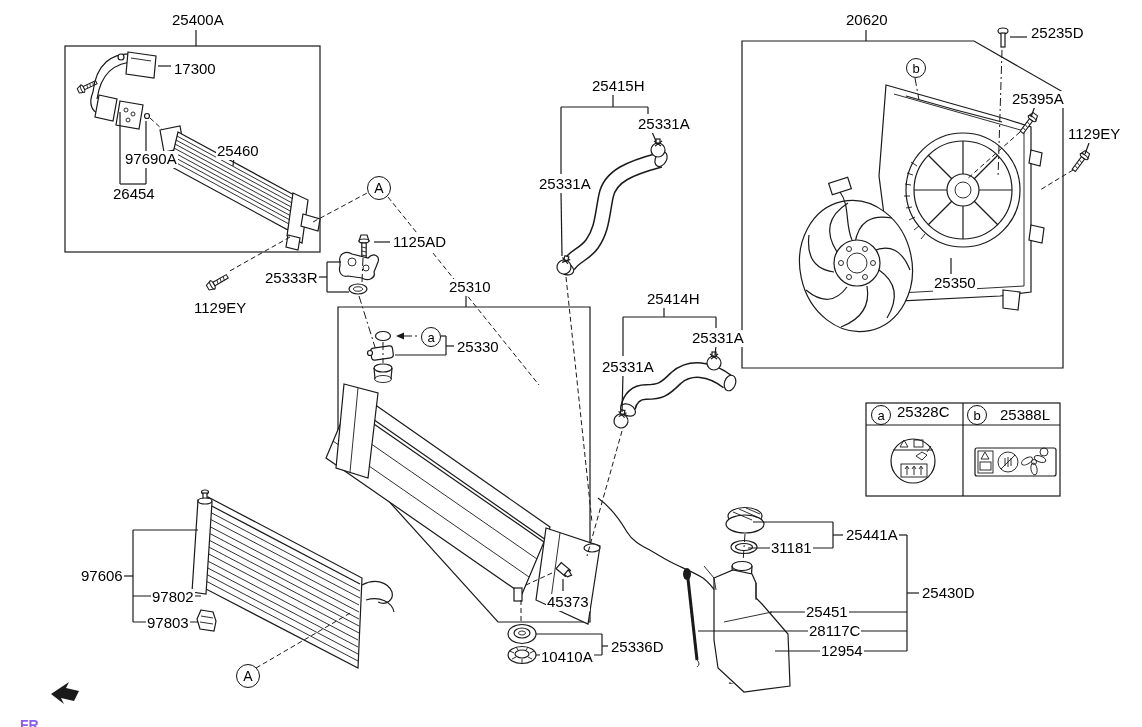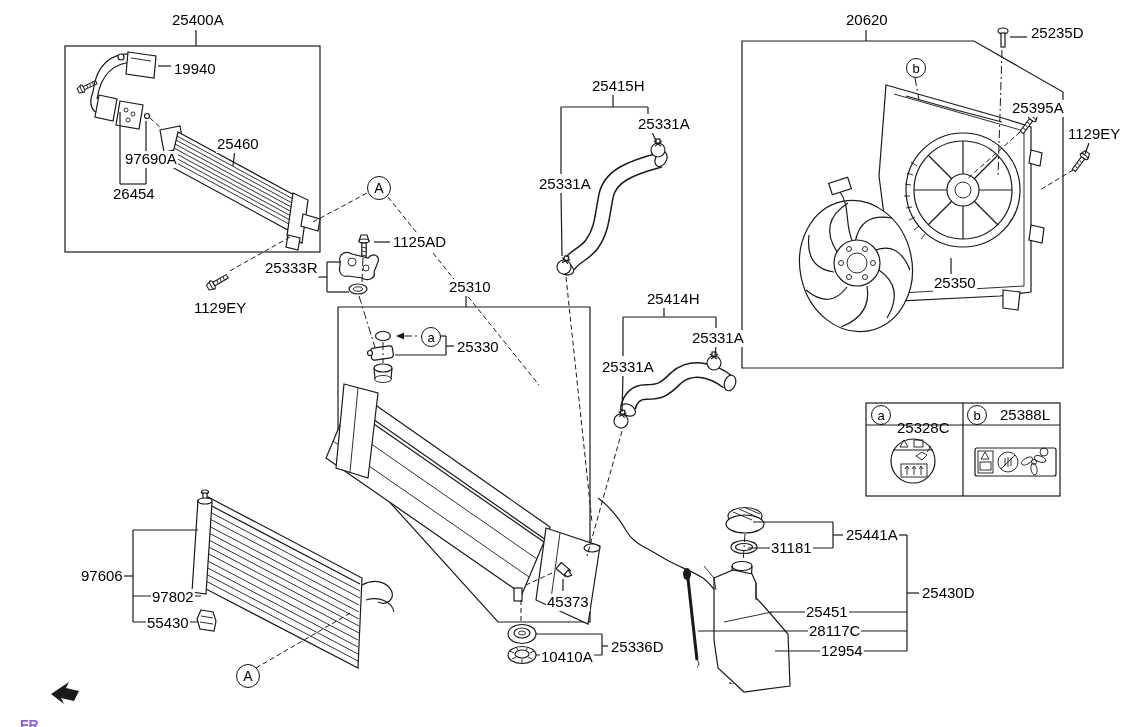--- a/index.html
+++ b/index.html
@@ -376,58 +376,58 @@
     <line class="ln" x1="133" y1="530" x2="198" y2="530"></line>
     <line class="ln" x1="133" y1="596" x2="201" y2="596"></line>
     <line class="ln" x1="133" y1="622" x2="198" y2="622"></line>
     <line class="dash" x1="256" y1="668" x2="352" y2="612"></line>
   </g>
 
   <polygon class="blk" points="51,694 69,682 66,688 79,691 74,701 61,698 64,704"></polygon>
 </svg>
 
 <div class="lbl" style="left:171px;top:12px">25400A</div>
-<div class="lbl" style="left:173px;top:61px">19940</div>
+<div class="lbl" style="left:173px;top:61px">17300</div>
 <div class="lbl" style="left:124px;top:151px">97690A</div>
 <div class="lbl" style="left:112px;top:186px">26454</div>
-<div class="lbl" style="left:216px;top:136px">25460</div>
+<div class="lbl" style="left:216px;top:143px">25460</div>
 <div class="lbl" style="left:392px;top:234px">1125AD</div>
-<div class="lbl" style="left:264px;top:260px">25333R</div>
+<div class="lbl" style="left:264px;top:270px">25333R</div>
 <div class="lbl" style="left:193px;top:300px">1129EY</div>
 <div class="lbl" style="left:448px;top:279px">25310</div>
 <div class="lbl" style="left:456px;top:339px">25330</div>
 <div class="lbl" style="left:591px;top:78px">25415H</div>
 <div class="lbl" style="left:637px;top:116px">25331A</div>
 <div class="lbl" style="left:538px;top:176px">25331A</div>
 <div class="lbl" style="left:646px;top:291px">25414H</div>
 <div class="lbl" style="left:691px;top:330px">25331A</div>
 <div class="lbl" style="left:601px;top:359px">25331A</div>
 <div class="lbl" style="left:845px;top:12px">20620</div>
 <div class="lbl" style="left:1030px;top:25px">25235D</div>
-<div class="lbl" style="left:1011px;top:100px">25395A</div>
+<div class="lbl" style="left:1011px;top:91px">25395A</div>
 <div class="lbl" style="left:1067px;top:126px">1129EY</div>
 <div class="lbl" style="left:933px;top:275px">25350</div>
 <div class="lbl" style="left:845px;top:527px">25441A</div>
 <div class="lbl" style="left:770px;top:540px">31181</div>
 <div class="lbl" style="left:921px;top:585px">25430D</div>
 <div class="lbl" style="left:805px;top:604px">25451</div>
 <div class="lbl" style="left:808px;top:623px">28117C</div>
 <div class="lbl" style="left:820px;top:643px">12954</div>
 <div class="lbl" style="left:80px;top:568px">97606</div>
 <div class="lbl" style="left:151px;top:589px">97802</div>
-<div class="lbl" style="left:146px;top:615px">55430</div>
+<div class="lbl" style="left:146px;top:615px">97803</div>
 <div class="lbl" style="left:546px;top:594px">45373</div>
 <div class="lbl" style="left:610px;top:639px">25336D</div>
 <div class="lbl" style="left:540px;top:649px">10410A</div>
 
 <div class="mk big" style="left:367px;top:176px">A</div>
 <div class="mk sm" style="left:421px;top:327px">a</div>
 <div class="mk sm" style="left:906px;top:58px">b</div>
 <div class="mk big" style="left:236px;top:664px">A</div>
 
 <div class="mk sm" style="left:871px;top:405px;background:transparent">a</div>
-<div class="lbl" style="left:896px;top:420px;background:transparent">25328C</div>
+<div class="lbl" style="left:896px;top:404px;background:transparent">25328C</div>
 <div class="mk sm" style="left:967px;top:405px;background:transparent">b</div>
 <div class="lbl" style="left:999px;top:407px;background:transparent">25388L</div>
 
 <div class="fr">FR.</div>
 
 </div>
 
 </body></html>

